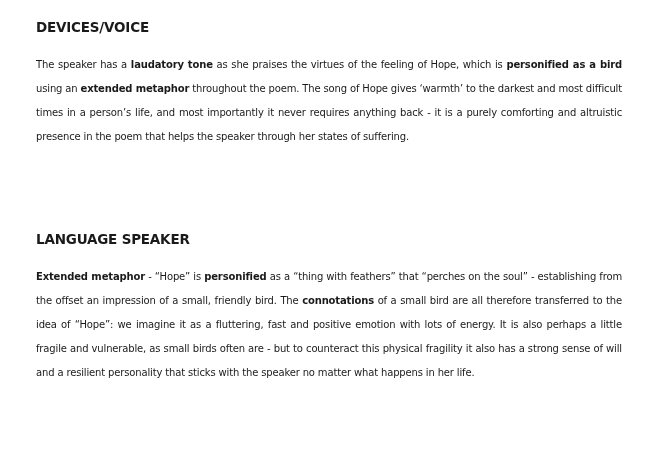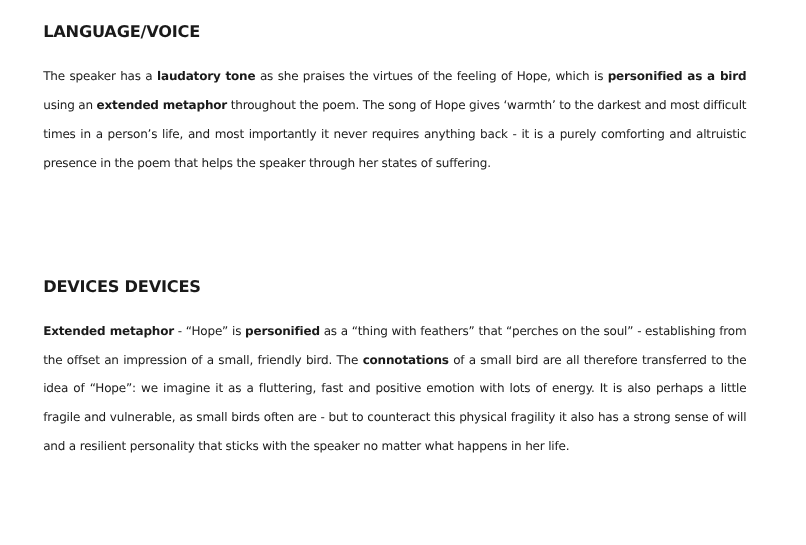--- a/index.html
+++ b/index.html
@@ -17,21 +17,21 @@
     font-size: 10px; line-height: 24px; text-align: justify;
     letter-spacing: -0.15px;
   }
   .para b { font-weight: bold; }
 </style>
 </head>
 <body>
 
 <div class="page">
 
-  <h2 style="top:19px">LANGUAGE/VOICE</h2>
+  <h2 style="top:19px">DEVICES/VOICE</h2>
 
   <p class="para" style="top:53px; margin:0;"><span>The speaker has a </span><b>laudatory tone</b><span> as she praises the virtues of the feeling of Hope, which is </span><b>personified as a bird</b><span> using an </span><b>extended metaphor</b><span> throughout the poem. The song of Hope gives ‘warmth’ to the darkest and most difficult times in a person’s life, and most importantly it never requires anything back - it is a purely comforting and altruistic presence in the poem that helps the speaker through her states of suffering.</span></p>
 
-  <h2 style="top:231px">DEVICES DEVICES</h2>
+  <h2 style="top:231px">LANGUAGE SPEAKER</h2>
 
   <p class="para" style="top:265px; margin:0;"><b>Extended metaphor</b><span> - “Hope” is </span><b>personified</b><span> as a “thing with feathers” that “perches on the soul” - establishing from the offset an impression of a small, friendly bird. The </span><b>connotations</b><span> of a small bird are all therefore transferred to the idea of “Hope”: we imagine it as a fluttering, fast and positive emotion with lots of energy. It is also perhaps a little fragile and vulnerable, as small birds often are - but to counteract this physical fragility it also has a strong sense of will and a resilient personality that sticks with the speaker no matter what happens in her life.</span></p>
 
 </div>
 
 </body></html>

